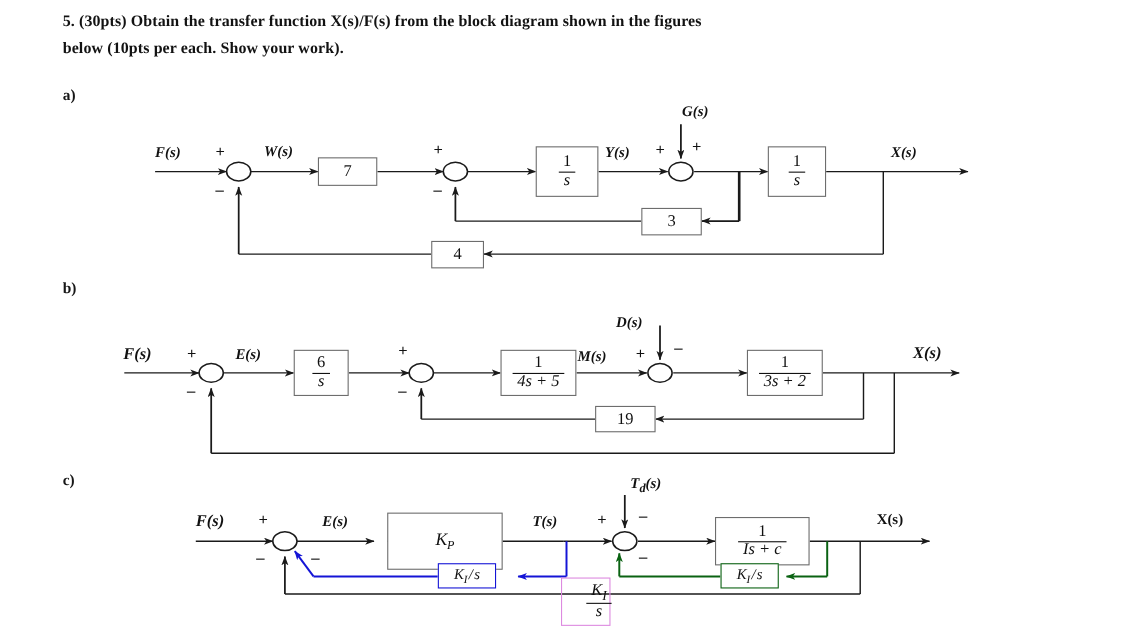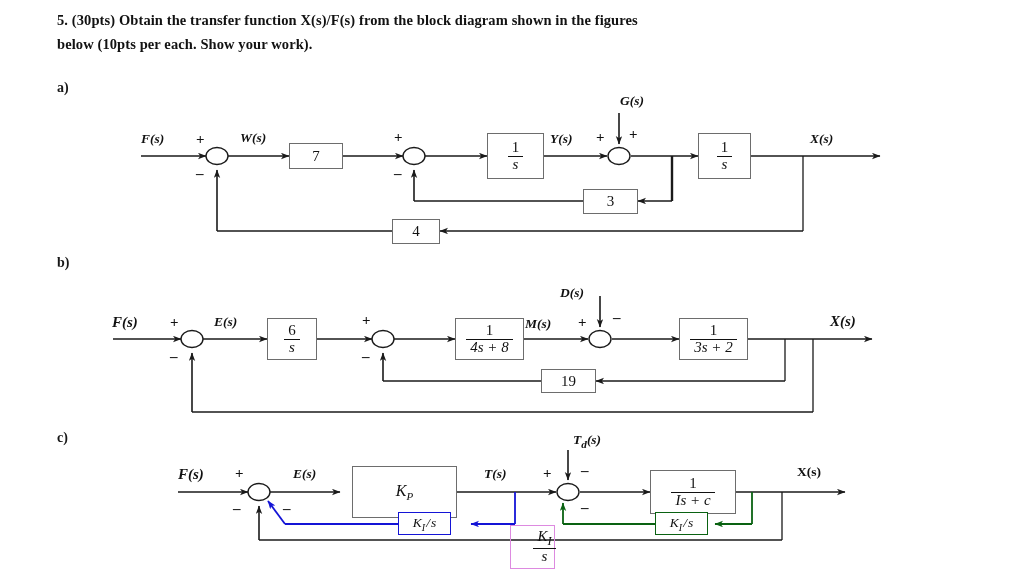--- a/index.html
+++ b/index.html
@@ -193,21 +193,21 @@
 
   <div class="blk" style="left:267px;top:318px;width:50px;height:42px;">
     <span class="frac upr">
       <span class="num num-plain">6</span>
       <span class="den">s</span>
     </span>
   </div>
   <div class="blk" style="left:455px;top:318px;width:69px;height:42px;">
     <span class="frac upr">
       <span class="num num-plain">1</span>
-      <span class="den">4s + 8</span>
+      <span class="den">4s + 5</span>
     </span>
   </div>
   <div class="blk" style="left:679px;top:318px;width:69px;height:42px;">
     <span class="frac upr">
       <span class="num num-plain">1</span>
       <span class="den">3s + 2</span>
     </span>
   </div>
   <div class="blk plain" style="left:541px;top:369px;width:55px;height:24px;">
     <span>19</span>

